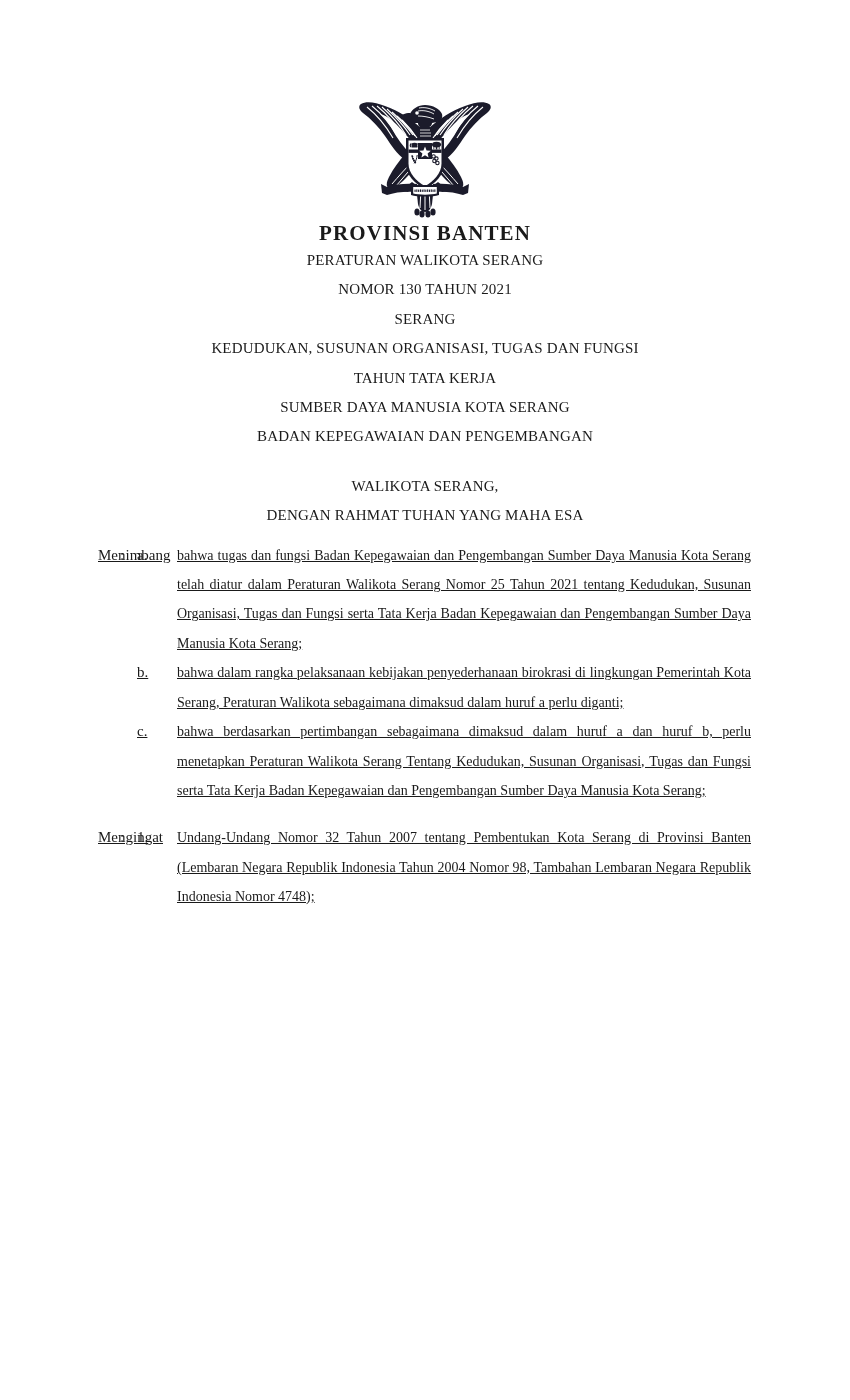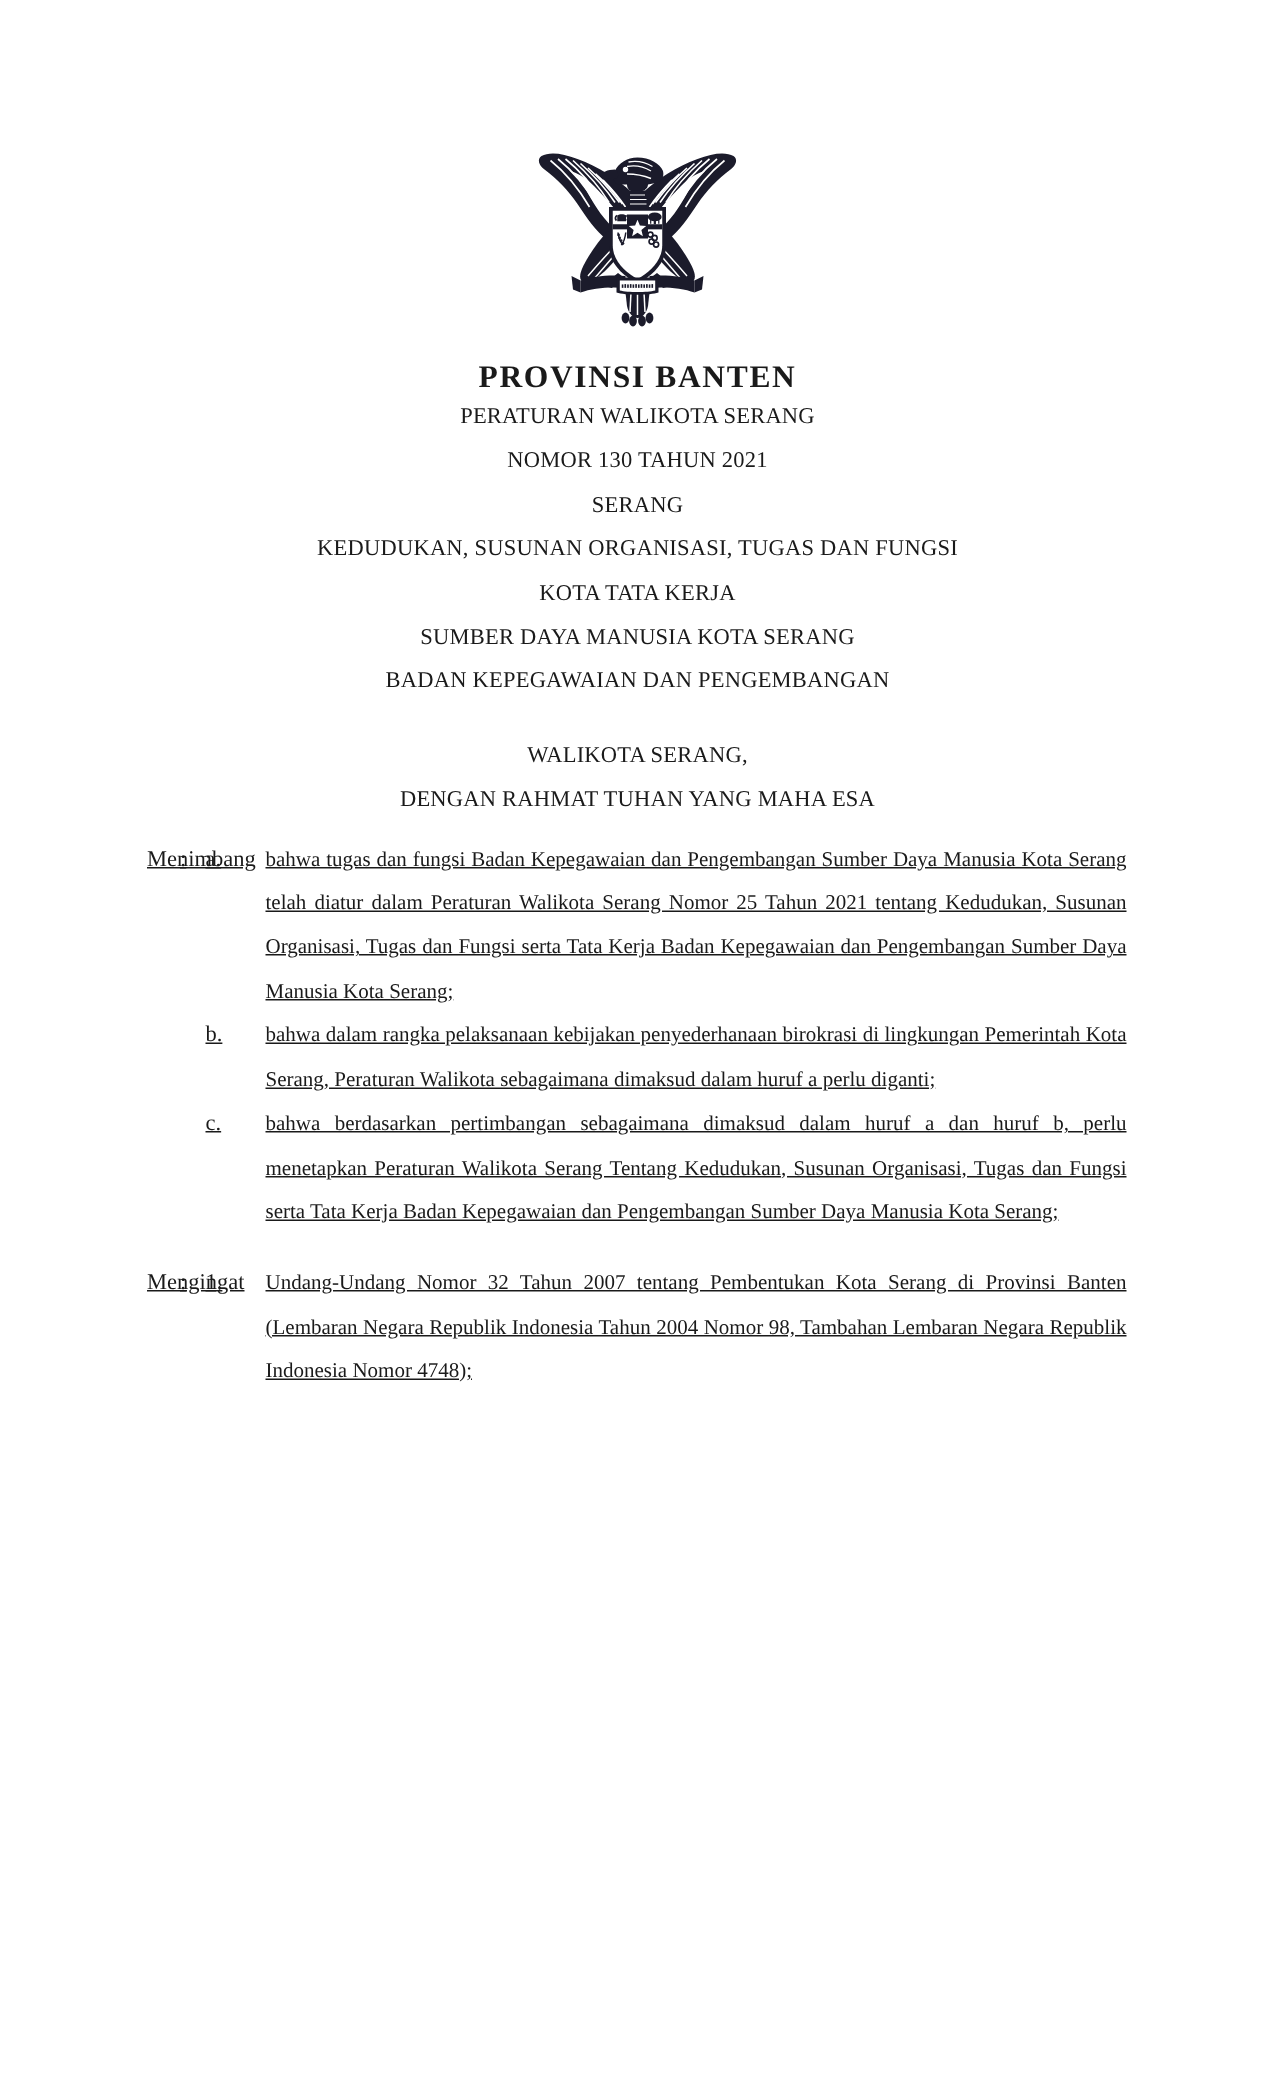--- a/index.html
+++ b/index.html
@@ -31,21 +31,21 @@
   }
   .emblem {
     width: 140px;
     height: 126px;
     display: block;
   }
 
   
   .header {
     text-align: center;
-    margin-top: 20px;
+    margin-top: 2px;
   }
   .prov-title {
     font-size: 21px;
     font-weight: bold;
     letter-spacing: 1.1px;
     line-height: 26px;
     margin: 0;
   }
   .head-line {
     font-size: 15px;
@@ -255,21 +255,21 @@
       </g>
     </svg>
   </div>
 
   <div class="header">
     <div class="prov-title">PROVINSI BANTEN</div>
     <div class="head-line">PERATURAN WALIKOTA SERANG</div>
     <div class="head-line">NOMOR 130 TAHUN 2021</div>
     <div class="head-line">SERANG</div>
     <div class="head-line">KEDUDUKAN, SUSUNAN ORGANISASI, TUGAS DAN FUNGSI</div>
-    <div class="head-line">KOTA TATA KERJA</div>
+    <div class="head-line">TAHUN TATA KERJA</div>
     <div class="head-line">SUMBER DAYA MANUSIA KOTA SERANG</div>
     <div class="head-line">BADAN KEPEGAWAIAN DAN PENGEMBANGAN</div>
     <div class="spacer-line"></div>
     <div class="head-line">WALIKOTA SERANG,</div>
     <div class="head-line">DENGAN RAHMAT TUHAN YANG MAHA ESA</div>
   </div>
 
   <div class="clauses">
 
     <div class="clause-block">

